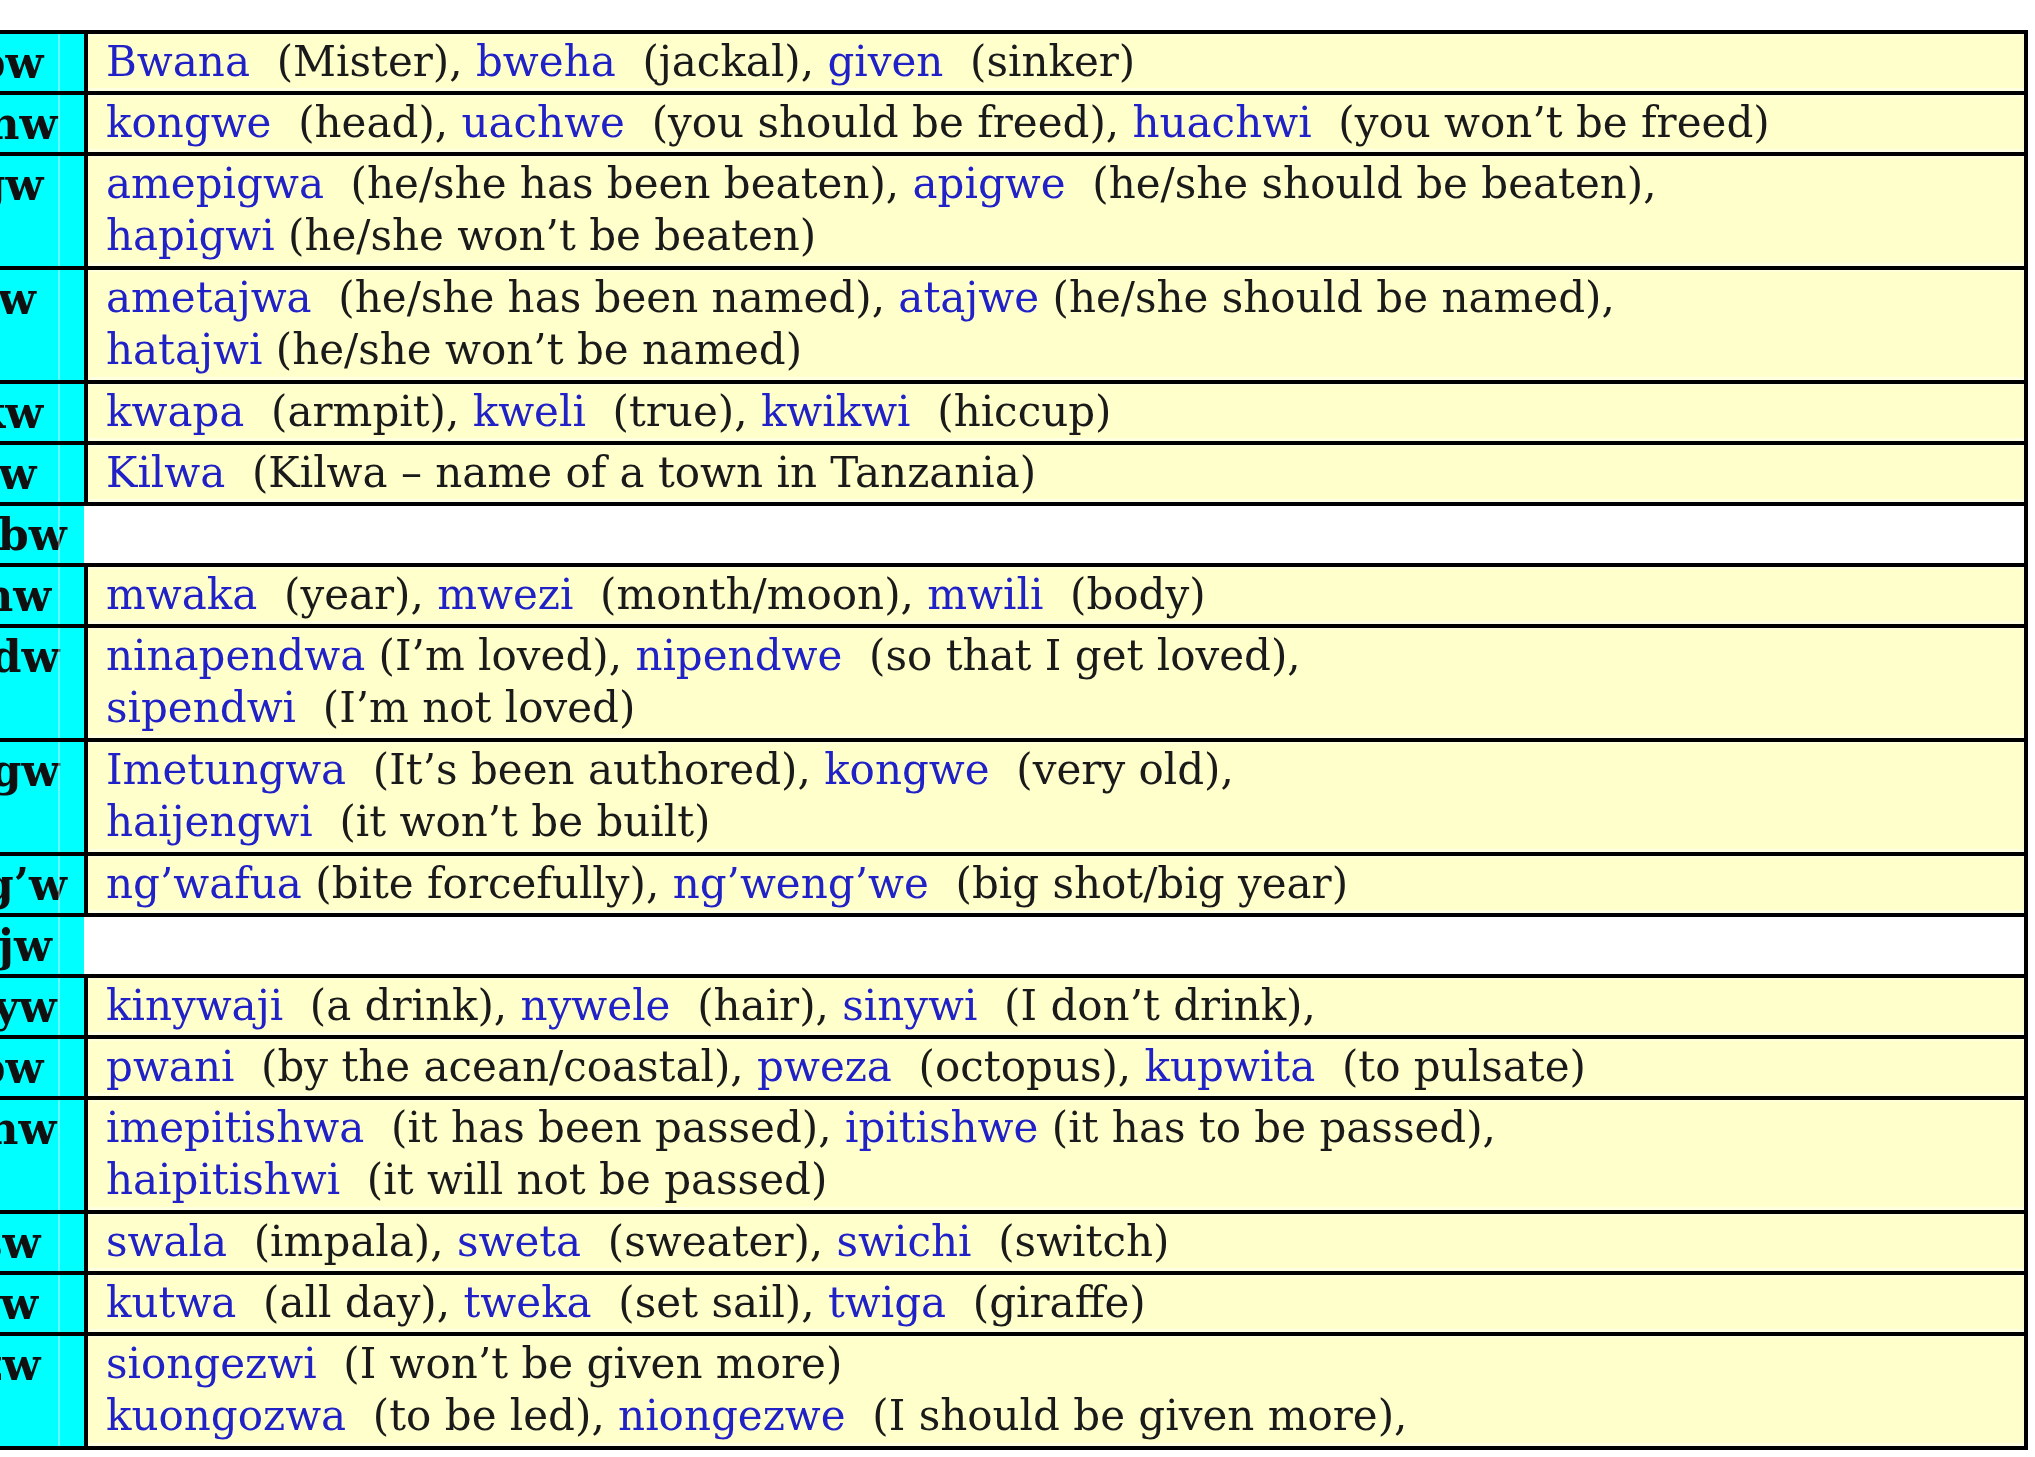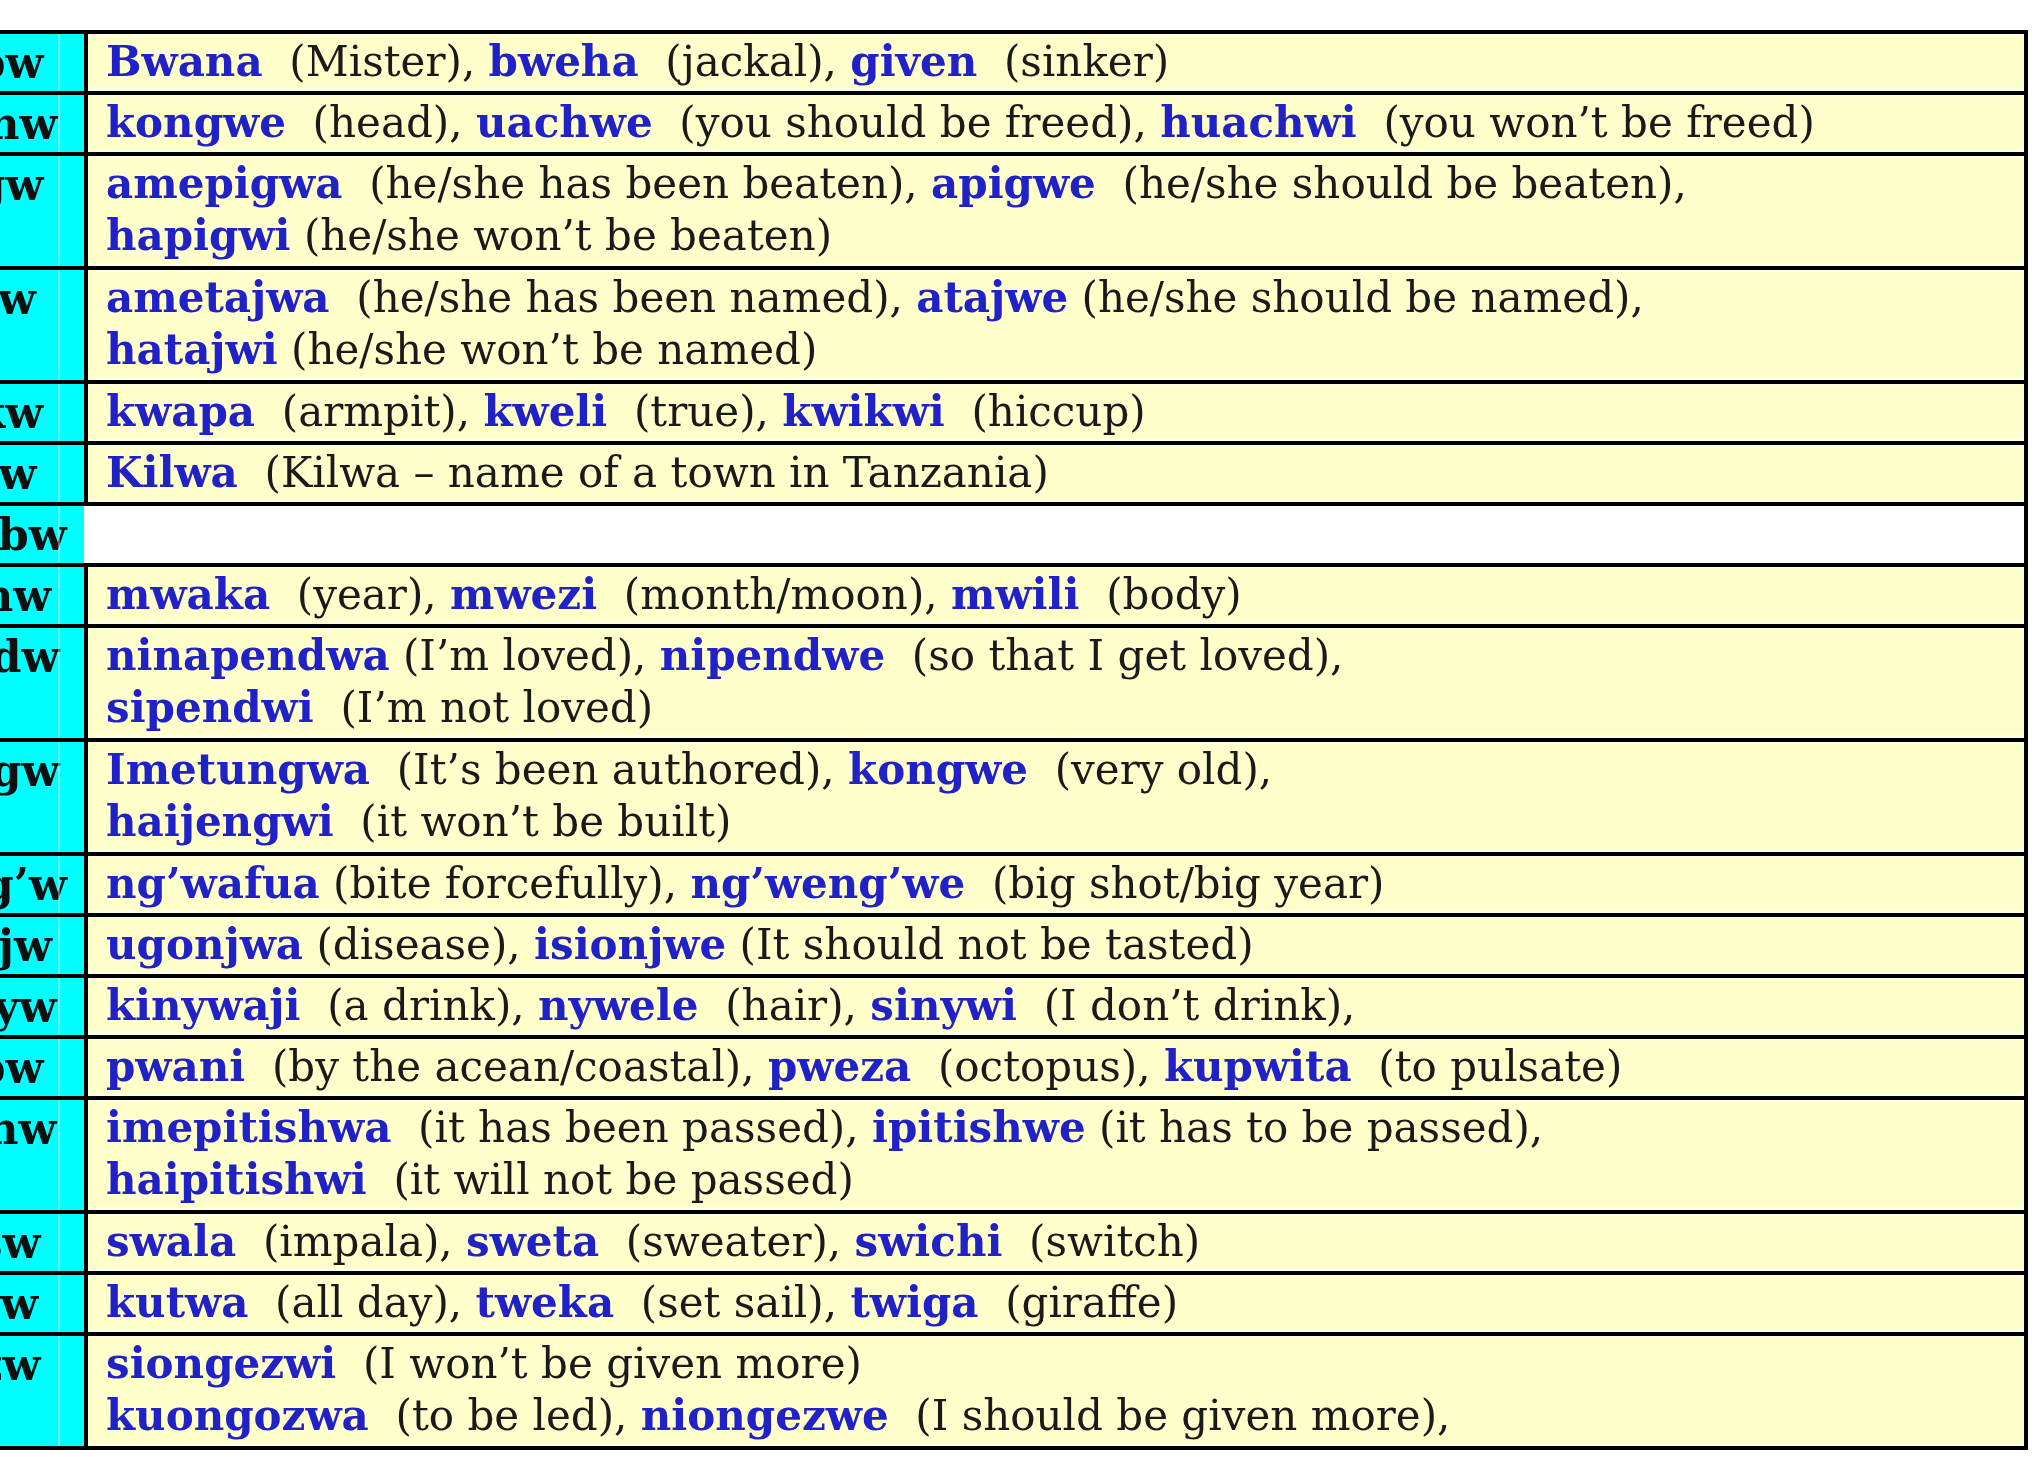--- a/index.html
+++ b/index.html
@@ -62,21 +62,21 @@
                 inset 0 2px 0 rgba(255, 255, 255, 0.25);
   }
   .ln {
     white-space: pre;
     font-size: 42px;
     line-height: 52px;
     color: var(--text, #1a1a1a);
   }
   .w {
     color: var(--word, #2121c8);
-    font-weight: bold;
+    font-weight: normal;
     margin-top: 44px;
   }
 </style>
 </head>
 <body>
 
 <div id="ccTable">
     <div class="row">
       <div class="lab">bw</div>
       <div class="exwrap">
@@ -139,23 +139,20 @@
       </div>
     </div>
     <div class="row">
       <div class="lab">ng’w</div>
       <div class="exwrap">
         <div class="ln"><span class="w">ng’wafua</span><span class="t"> (bite forcefully), </span><span class="w">ng’weng’we</span><span class="t">  (big shot/big year)</span></div>
       </div>
     </div>
     <div class="row">
       <div class="lab">njw</div>
-      <div class="exwrap">
-        <div class="ln"><span class="w">ugonjwa</span><span class="t"> (disease), </span><span class="w">isionjwe</span><span class="t"> (It should not be tasted)</span></div>
-      </div>
     </div>
     <div class="row">
       <div class="lab">nyw</div>
       <div class="exwrap">
         <div class="ln"><span class="w">kinywaji</span><span class="t">  (a drink), </span><span class="w">nywele</span><span class="t">  (hair), </span><span class="w">sinywi</span><span class="t">  (I don’t drink),</span></div>
       </div>
     </div>
     <div class="row">
       <div class="lab">pw</div>
       <div class="exwrap">

